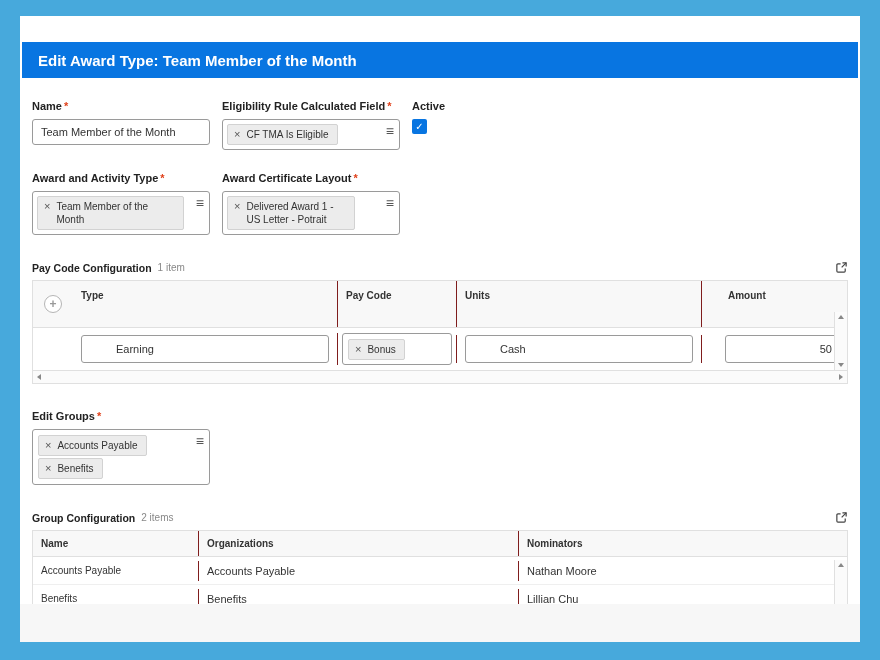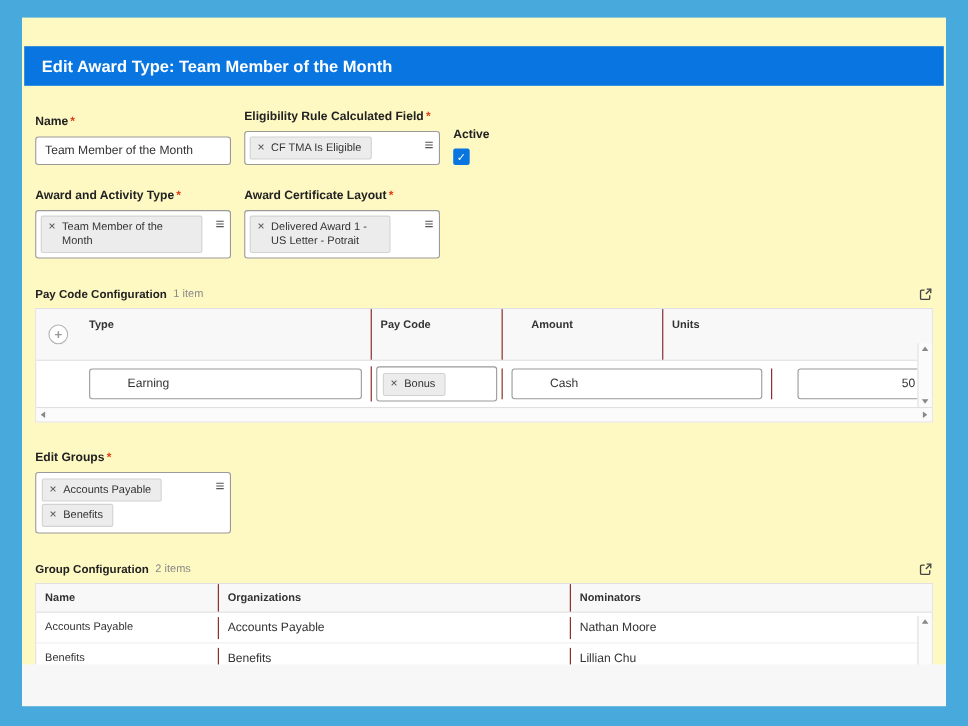--- a/index.html
+++ b/index.html
@@ -4,31 +4,31 @@
 <style>
   * { box-sizing: border-box; }
   html,body { margin:0; padding:0; }
   body {
     width:880px; height:660px;
     background:#47a9dc;
     font-family:"Liberation Sans", sans-serif;
     position:relative;
   }
   .frame { position:absolute; inset:0; padding:16px 20px 18px; }
-  .page { position:relative; width:100%; height:100%; background:#fef9c3; overflow:hidden; }
+  .page { position:relative; width:100%; height:100%; background:#ffffff; overflow:hidden; }
 
   .titlebar {
     margin:26px 2px 0; height:36px; background:#0875e1;
     color:#fff; display:flex; align-items:center; padding:0 16px;
     font-size:15px; font-weight:bold;
   }
 
   .content { padding:0 12px; }
 
-  .formrow { display:flex; margin-top:22px;align-items:flex-end; }
+  .formrow { display:flex; margin-top:22px; }
   .fgroup { width:178px; margin-right:12px; }
   .fgroup.auto { width:auto; }
   .flabel { font-size:11px; font-weight:bold; color:#222; margin-bottom:7px; display:block; }
   .req { color:#e0401a; margin-left:2px; }
 
   .text-input {
     width:100%; height:26px; border:1px solid #9a9a9a; border-radius:3px;
     font-family:"Liberation Sans", sans-serif; font-size:11px; padding:0 8px; color:#333; background:#fff;
   }
 
@@ -199,22 +199,22 @@
           </span>
         </div>
 
         <div class="table">
           <div class="thead">
             <div class="th c0">
               <span class="plus">+</span>
             </div>
             <div class="th c1">Type</div>
             <div class="th c2 bl">Pay Code</div>
+            <div class="th c3 bl">Units</div>
             <div class="th c4 bl">Amount</div>
-            <div class="th c3 bl">Units</div>
           </div>
           <div class="trow">
             <div class="c0"></div>
             <div class="c1">
               <input class="text-input" type="text" value="Earning" style="">
             </div>
             <div class="c2 bl">
               <div class="msbox" style="padding-right:4px;">
                 <span class="pill">
                   <span class="x">×</span>

